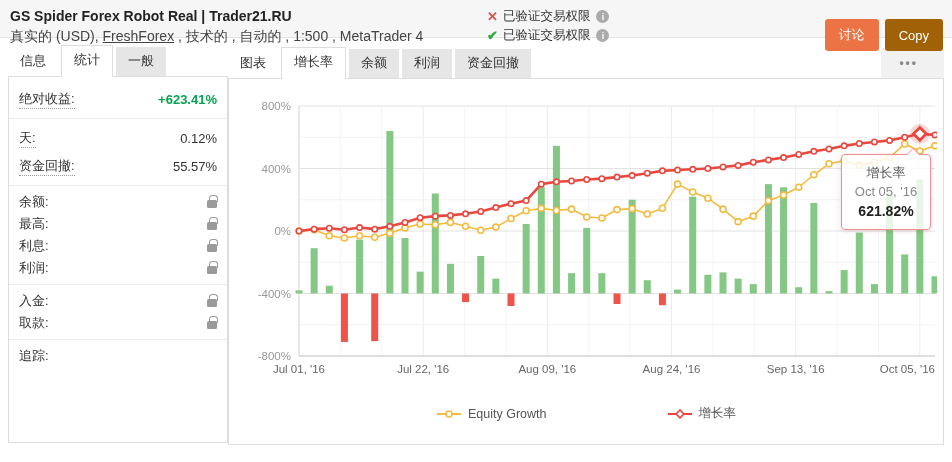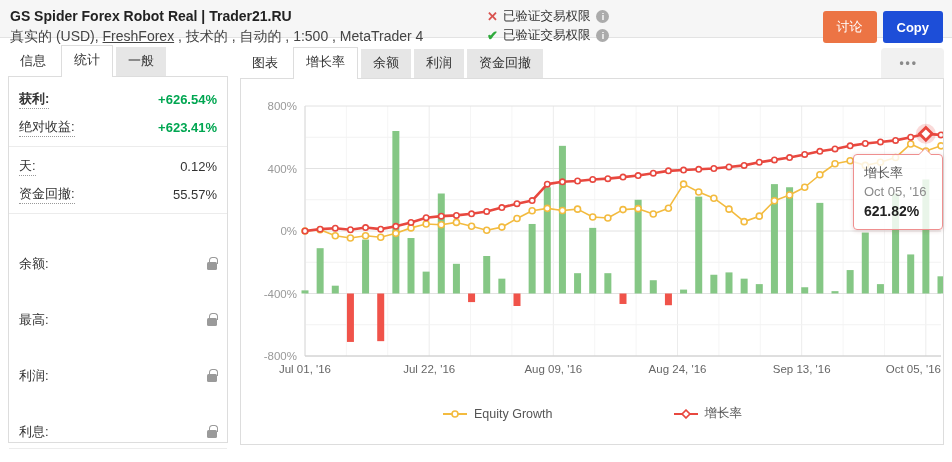--- a/index.html
+++ b/index.html
@@ -11,49 +11,49 @@
   .title { font-size:14px; font-weight:bold; color:#222; }
   .subtitle { font-size:14px; color:#444; margin-top:4px; }
   .subtitle a { color:#444; text-decoration:underline; cursor:pointer; }
   .verify { position:absolute; left:487px; top:7px; font-size:12.5px; color:#333; }
   .vrow { display:flex; align-items:center; height:19px; }
   .vicon { font-weight:bold; margin-right:5px; font-size:13px; }
   .vicon.fail { color:#d9534f; }
   .vicon.pass { color:#2faa3c; }
   .info-i { display:inline-flex; align-items:center; justify-content:center; width:13px; height:13px;
     border-radius:50%; background:#ababab; color:#fff; font-size:9px; font-weight:bold; margin-left:6px; cursor:pointer; }
-  .hbtns { position:absolute; right:9px; top:11px; display:flex; gap:6px; }
+  .hbtns { position:absolute; right:9px; top:19px; display:flex; gap:6px; }
   .btn { border:none; border-radius:3px; color:#fff; font-size:13px; padding:7px 14px; cursor:pointer;
     font-family:"Liberation Sans", sans-serif; }
   .btn.orange { background:#ec7444; }
-  .btn.blue { background:#1d4ed8; font-weight:bold; }
-
-  
-  .main { display:flex; gap:12px; padding:10px 8px 11px 8px; }
+  .btn.blue { background:#a16207; font-weight:normal; }
+
+  
+  .main { display:flex; padding:10px 8px 11px 8px;text-align:center; }
   .leftcol { width:220px; flex:none; }
   .rightcol { flex:1; min-width:0; }
 
   
   .tabs { display:flex; align-items:flex-end; height:28px; position:relative; z-index:2; }
   .tab { font-size:13px; color:#333; padding:5px 12px 6px; margin-right:3px; background:#e6e6e6; cursor:pointer; white-space:nowrap; }
   .tab.first { background:#fff; }
   .tab.active { background:#fff; border:1px solid #ddd; border-bottom:none; margin-bottom:-1px; padding-bottom:8px; z-index:3; }
   .tabrow { display:flex; align-items:flex-end; }
   .more-wrap { margin-left:auto; background:#f1f1f1; border-radius:4px 4px 0 0; padding:5px 26px 7px 18px; }
   .more { color:#8a8a8a; font-size:12px; letter-spacing:2px; font-weight:bold; cursor:pointer; }
 
   
   .panel { background:#fff; border:1px solid #ddd; height:367px; }
 
   
   .statbox { padding:3px 0; }
   .sec { padding:5px 10px; }
   .sec + .sec { border-top:1px solid #ececec; }
   .row { display:flex; justify-content:space-between; align-items:center; font-size:13px; height:28px; }
-  .sec.compact .row { height:22px;margin-top:34px; }
+  .sec.compact .row { height:22px; }
   .lbl.dotted { border-bottom:1px dotted #999; cursor:help; }
   .lbl.b { font-weight:bold; }
   .val { color:#333; display:flex; align-items:center; gap:6px; }
   .val.green { color:#00a651; font-weight:bold; }
   .lock { position:relative; width:10px; height:8px; background:#9a9a9a; border-radius:1.5px; display:inline-block; margin-top:4px; }
   .lock::before { content:""; position:absolute; top:-5px; left:1.5px; width:7px; height:6px;
     border:1.5px solid #9a9a9a; border-bottom:none; border-radius:3.5px 3.5px 0 0; }
 
   
   .chartbox { position:relative; }
@@ -102,26 +102,20 @@
 
     <div class="leftcol">
       <div class="tabs" id="side-tabs">
           <span class="tab first">信息</span>
           <span class="tab active">统计</span>
           <span class="tab">一般</span>
         </div>
       <div class="panel statbox" id="stats">
           <div class="sec">
             <div class="row">
-              <span class="lbl dotted b">获利:</span>
-              <span class="val green">
-                <span>+626.54%</span>
-              </span>
-            </div>
-            <div class="row">
               <span class="lbl dotted">绝对收益:</span>
               <span class="val green">
                 <span>+623.41%</span>
               </span>
             </div>
           </div>
           <div class="sec">
             <div class="row">
               <span class="lbl dotted">天:</span>
               <span class="val">
@@ -142,33 +136,39 @@
                 <span class="lock"></span>
               </span>
             </div>
             <div class="row">
               <span class="lbl">最高:</span>
               <span class="val">
                 <span class="lock"></span>
               </span>
             </div>
             <div class="row">
+              <span class="lbl">利息:</span>
+              <span class="val">
+                <span class="lock"></span>
+              </span>
+            </div>
+            <div class="row">
               <span class="lbl">利润:</span>
               <span class="val">
                 <span class="lock"></span>
               </span>
             </div>
-            <div class="row">
-              <span class="lbl">利息:</span>
-              <span class="val">
-                <span class="lock"></span>
-              </span>
-            </div>
           </div>
           <div class="sec compact">
+            <div class="row">
+              <span class="lbl">入金:</span>
+              <span class="val">
+                <span class="lock"></span>
+              </span>
+            </div>
             <div class="row">
               <span class="lbl">取款:</span>
               <span class="val">
                 <span class="lock"></span>
               </span>
             </div>
           </div>
           <div class="sec compact">
             <div class="row">
               <span class="lbl">追踪:</span>

